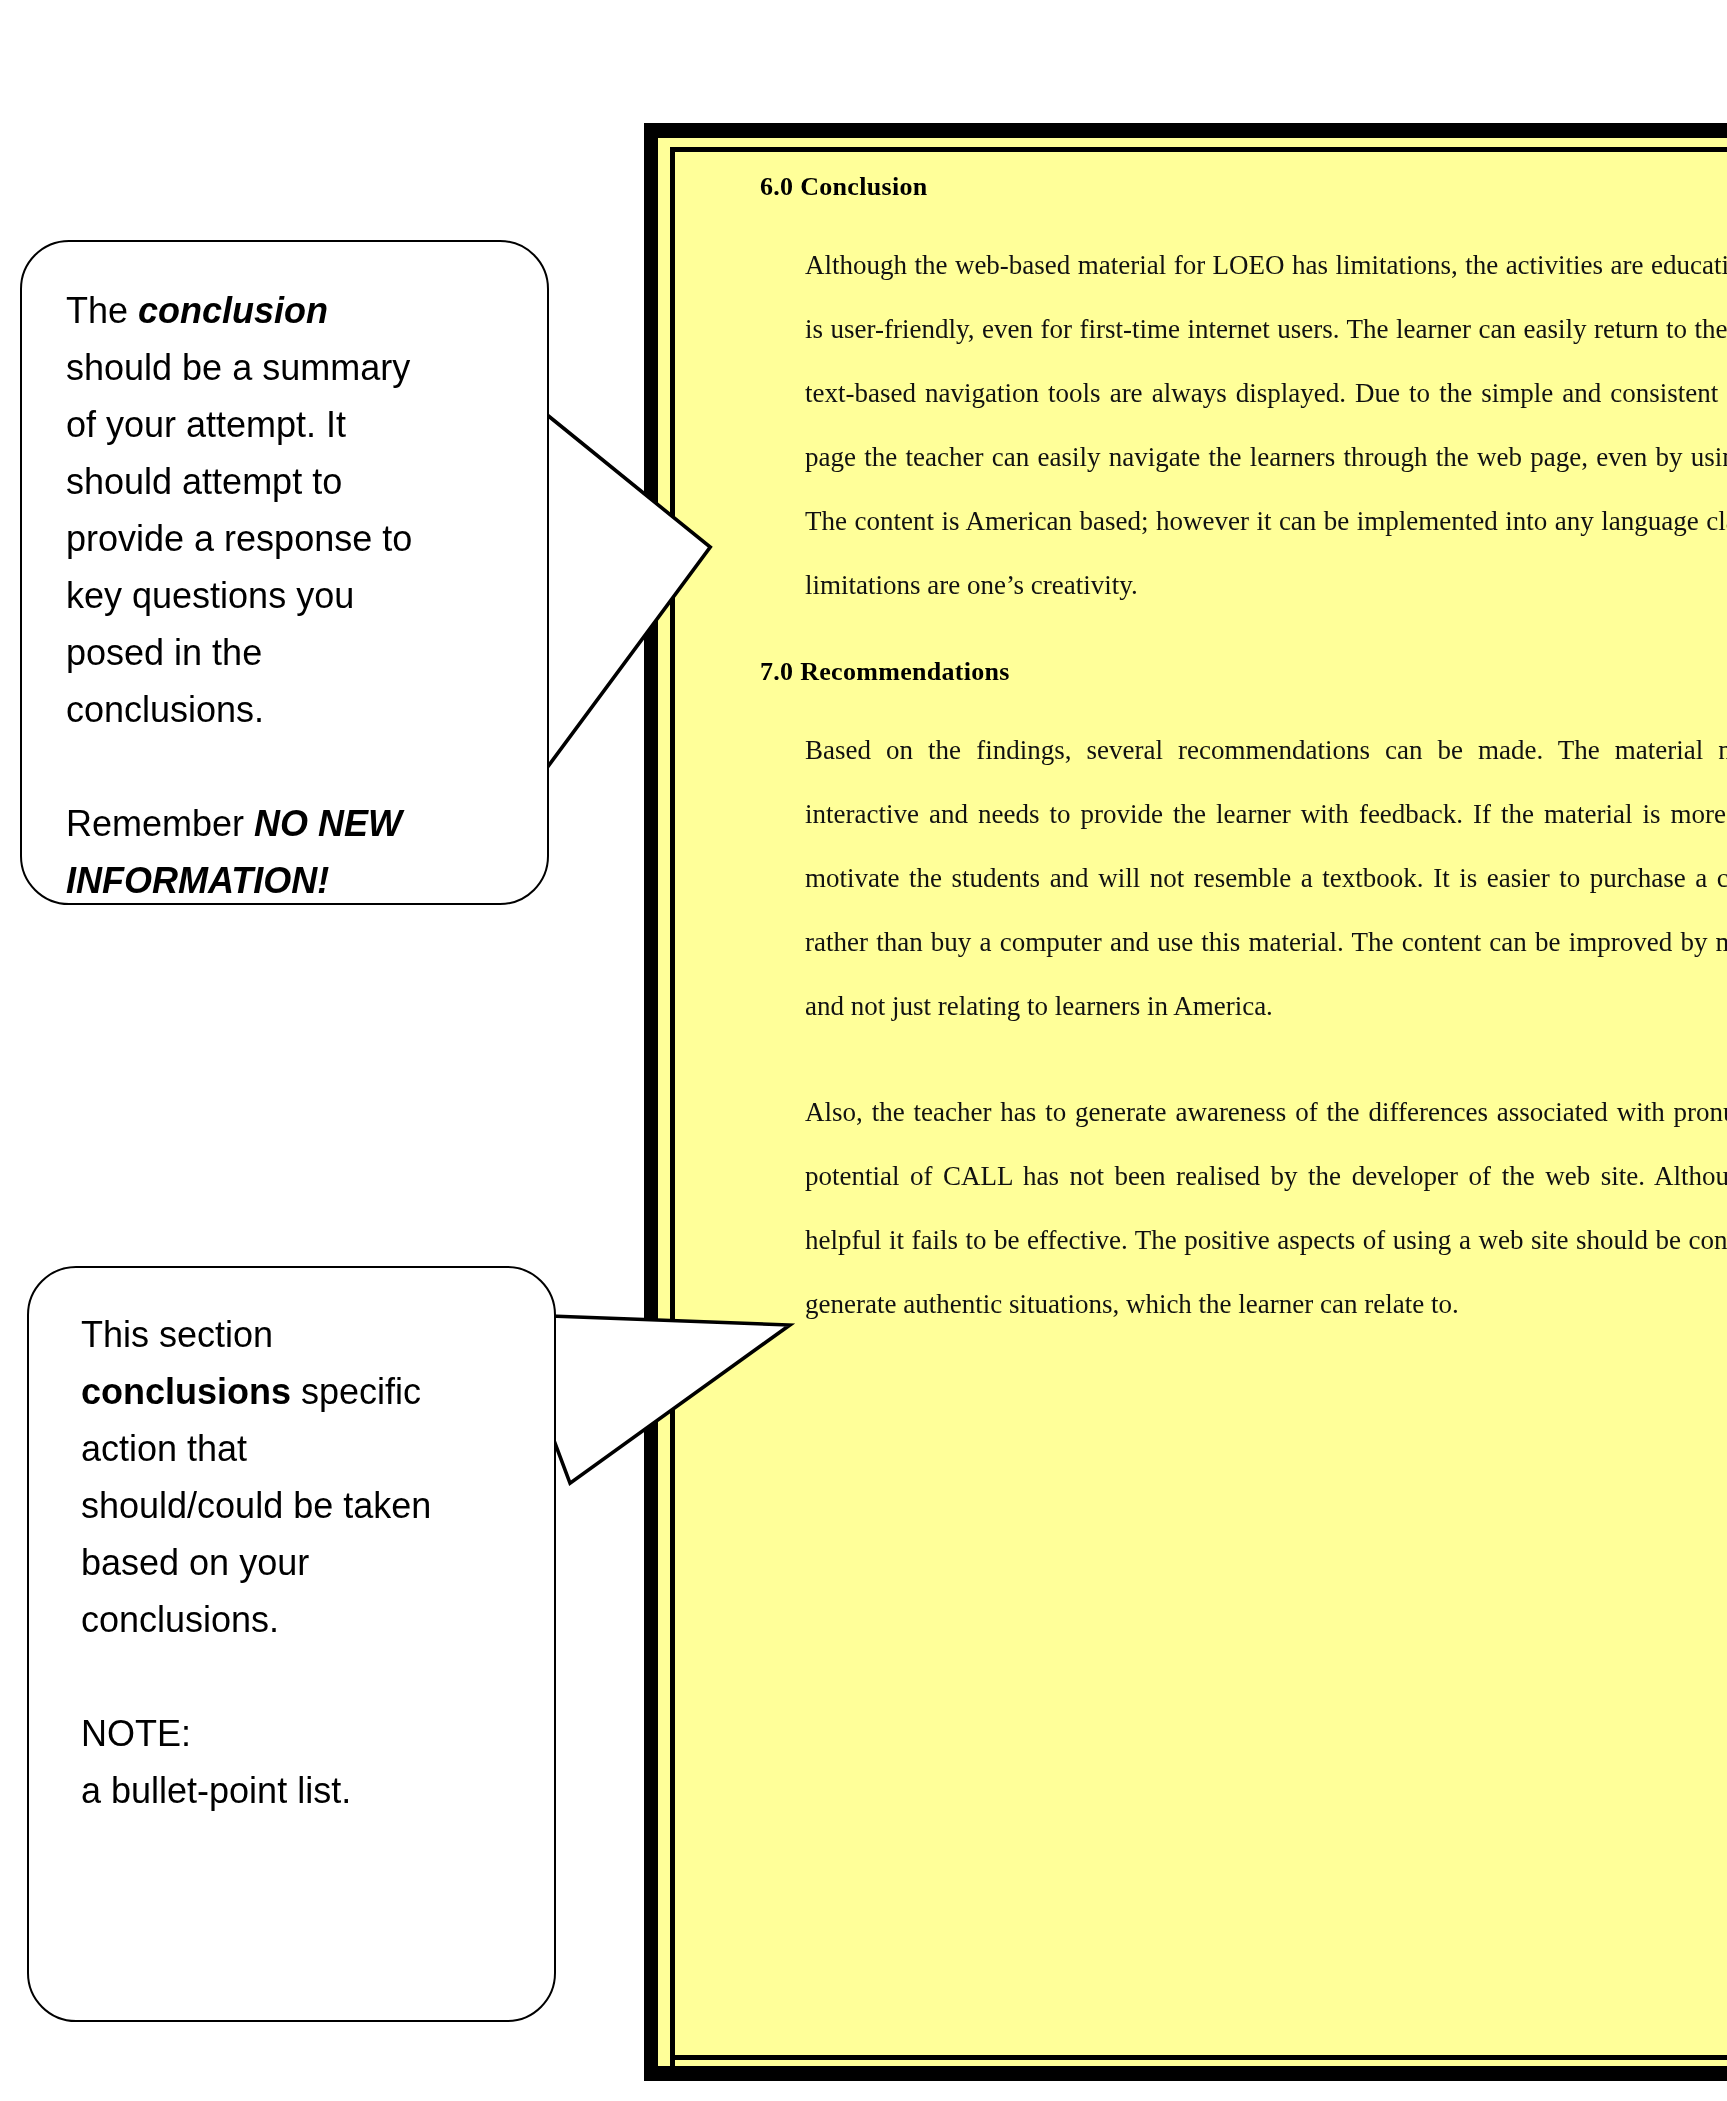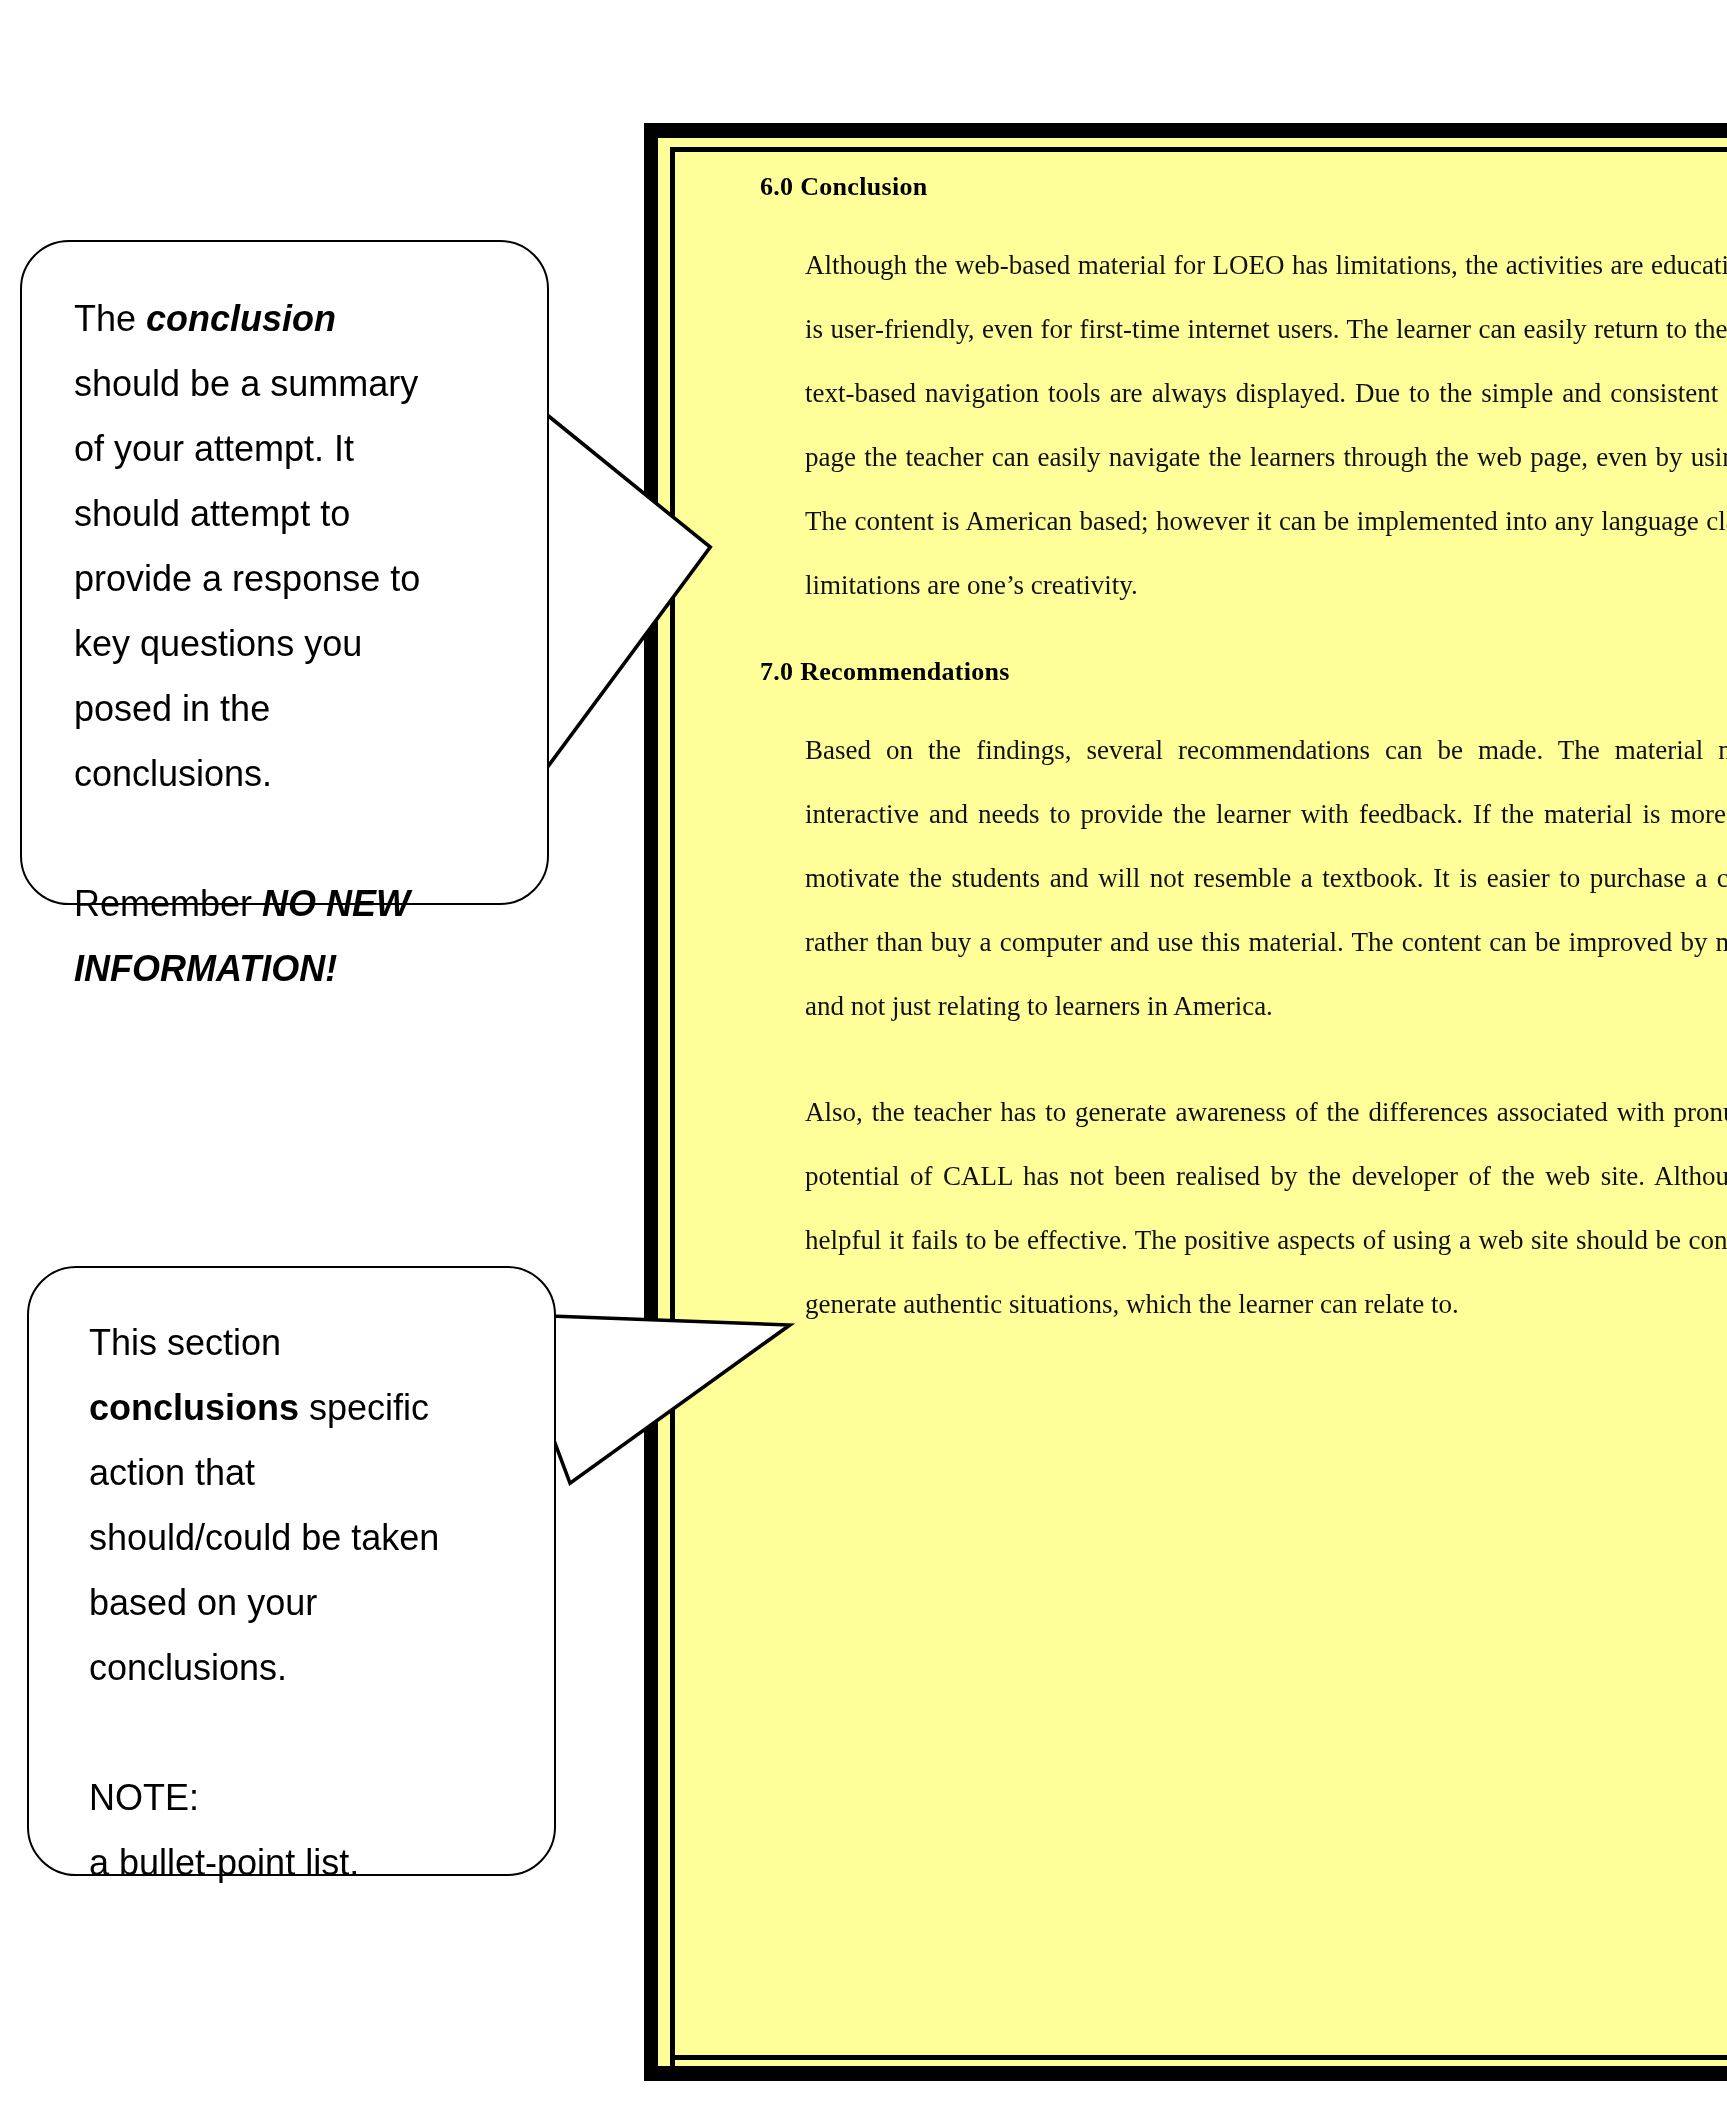--- a/index.html
+++ b/index.html
@@ -122,21 +122,21 @@
     box-sizing: border-box;
     z-index: 6;
   }
   .callout-text {
     font-family: "Liberation Sans", sans-serif;
     font-size: 36px;
     line-height: 53px;
     color: #000000;
   }
   .callout-text p {
-    margin: 12px;
+    margin: 4px;
   }
   .callout-text .gap {
     height: 53px;
   }
   .bi { font-style: italic; font-weight: bold; }
   .b  { font-weight: bold; }
 
   #callout-conclusion {
     left: 20px;
     top: 240px;
@@ -215,21 +215,21 @@
     <p>posed in the</p>
     <p>conclusions.</p>
     <div class="gap"></div>
     <p>
       <span>Remember </span><span class="bi">NO NEW</span>
     </p>
     <p class="bi">INFORMATION!</p>
   </div>
 </div>
 
-<div class="callout" id="callout-recommendation" style="height: 610px; padding-left: 48px;">
+<div class="callout" id="callout-recommendation" style="height: 756px; padding-left: 48px;">
   <div class="callout-text">
     <p>This section</p>
     <p>
       <span class="b">conclusions</span><span> specific</span>
     </p>
     <p>action that</p>
     <p>should/could be taken</p>
     <p>based on your</p>
     <p>conclusions.</p>
     <div class="gap"></div>

